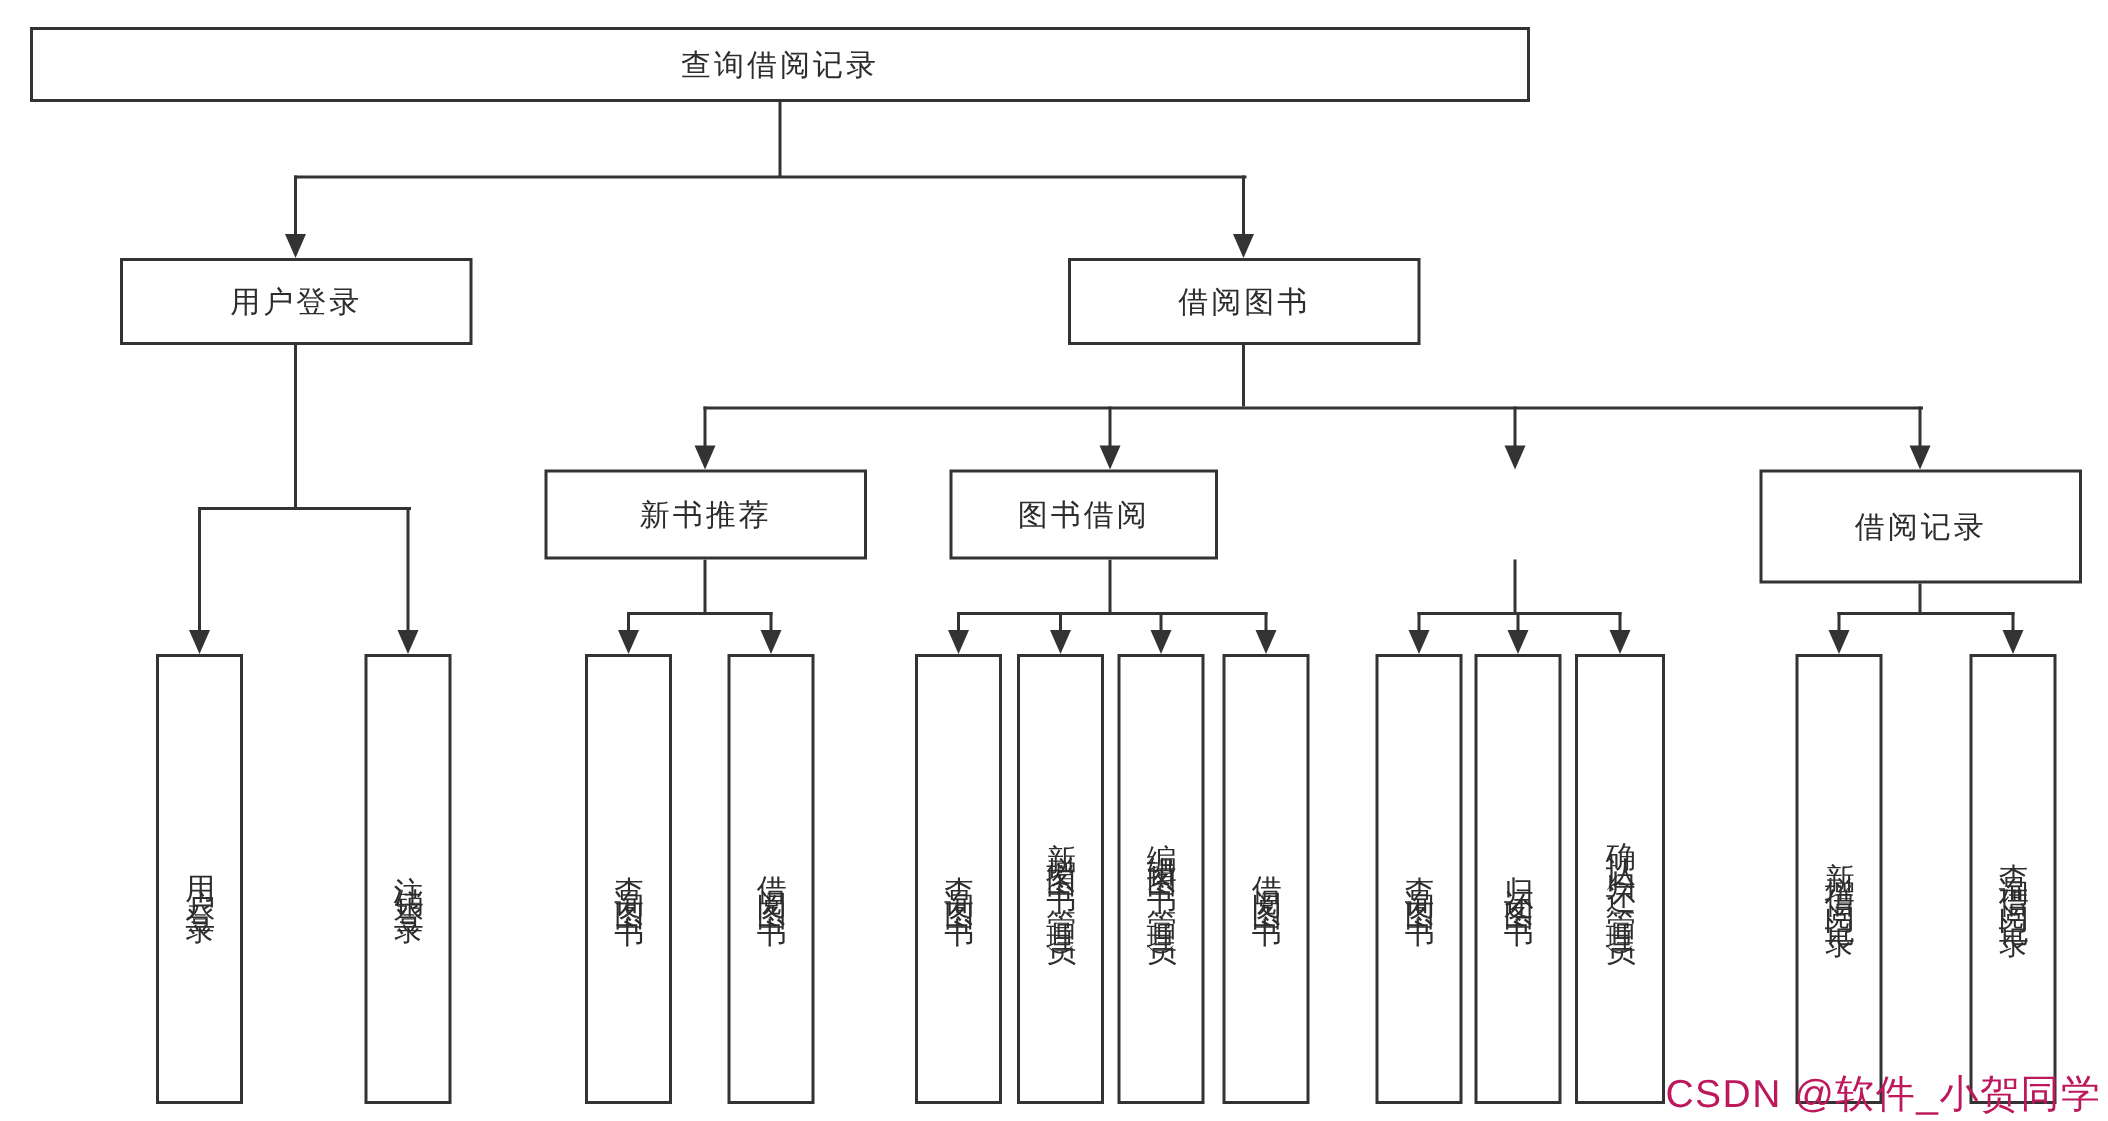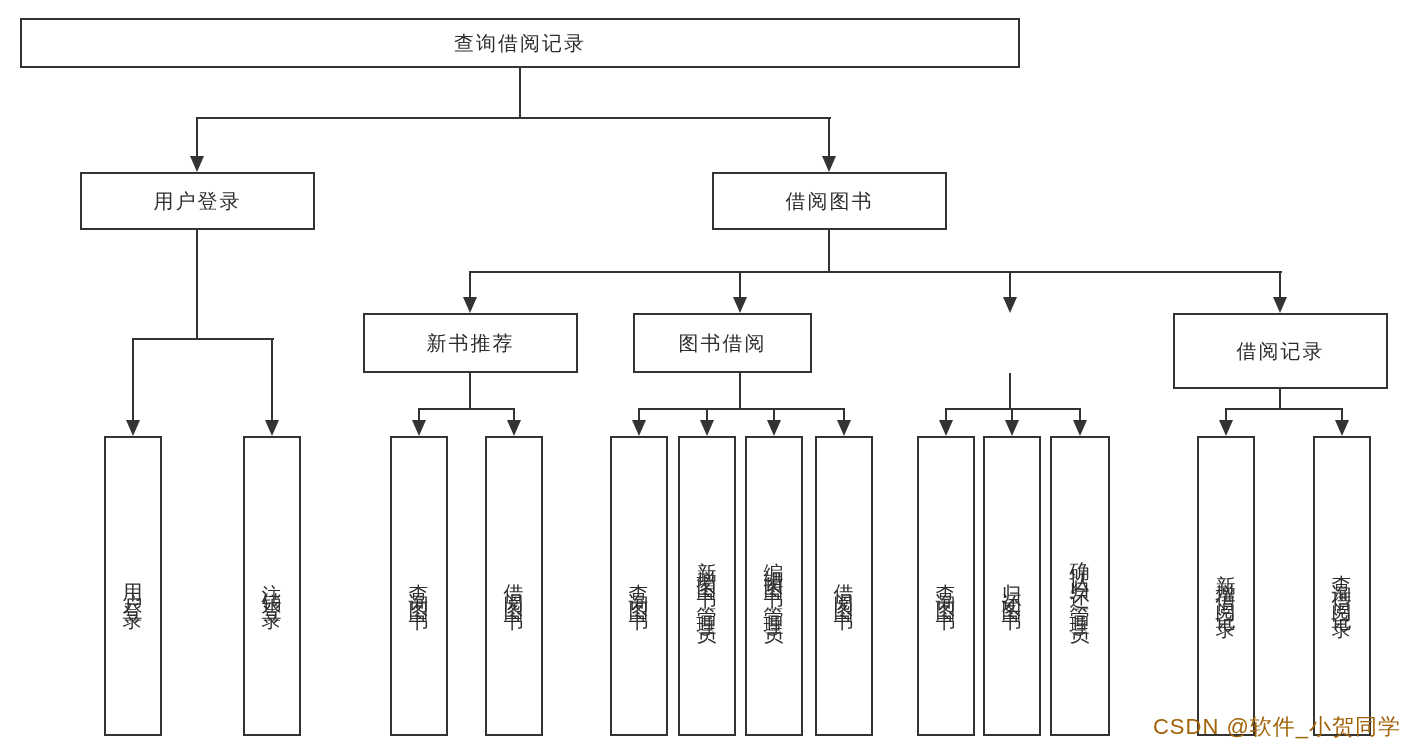--- a/index.html
+++ b/index.html
@@ -19,21 +19,21 @@
   }
   .vl { position:absolute; width:2px; background:#333333; z-index:1; }
   .hl { position:absolute; height:2px; background:#333333; z-index:1; }
   .ar {
     position:absolute; width:0; height:0; z-index:1;
     border-left:7px solid transparent; border-right:7px solid transparent;
     border-top:16px solid #333333;
   }
   .watermark {
     position:absolute; right:4px; top:712px; z-index:3;
-    color:#a16207; font-size:22px; letter-spacing:1px;
+    color:#be185d; font-size:26px; letter-spacing:1px;
   }
 </style>
 </head>
 <body>
 
 <div id="canvas">
 
   <div class="box" style="left:20px;top:18px;width:1000px;height:50px">查询借阅记录</div>
 
   <div class="vl" style="left:519px;top:68px;height:50px"></div>

